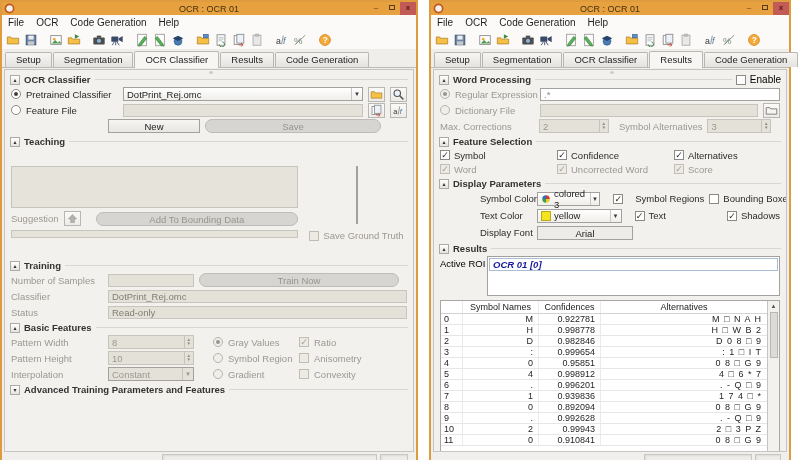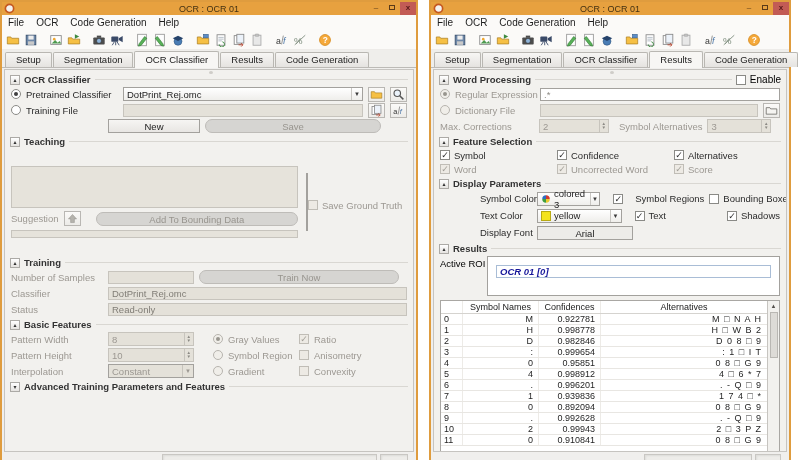--- a/index.html
+++ b/index.html
@@ -92,28 +92,28 @@
   .ibtn { flex:none; width:17px; height:15px; border:1px solid #B9B7B3;
           background:linear-gradient(#FBFAF8,#ECEBE8); display:flex; align-items:center; justify-content:center; }
   .ibtn svg { width:13px; height:13px; }
 
   
   .teach { display:flex; margin:19px 6px; gap:8px; }
   .teach-left { flex:1; }
   .tbox { height:42px; background:#E6E3DB; border:1px solid #C7C4BD; }
   .srow { display:flex; align-items:center; gap:5px; height:15px; margin-top:3px; font-size:9.5px; }
   .progress { height:8px; background:#E6E3DB; border:1px solid #C7C4BD; margin-top:4px; }
-  .teach-right { flex:none; width:101px; display:flex; flex-direction:row;align-items:center; }
+  .teach-right { flex:none; width:101px; display:flex; flex-direction:column;align-items:center; }
   .wbox { height:58px; background:#FFF; border:1px solid #A3A19D; }
   .sgt { display:flex; align-items:center; gap:4px; margin-top:6px; font-size:9.5px; }
 
   
   .roi-row { display:flex; align-items:flex-start; margin:2px 6px; gap:5px; font-size:9.5px; }
   .roi-lab { flex:none; width:42px; padding-top:2px; }
-  .roi-list { flex:1; height:40px; background:#FFF; border:1px solid #A3A19D; padding:8px; }
+  .roi-list { flex:1; height:40px; background:#FFF; border:1px solid #A3A19D; padding:1px; }
   .roi-item { height:13px; line-height:12px; border:1px solid #A9BDD6; font-size:9.5px;
               font-weight:bold; font-style:italic; color:#16169A; padding-left:3px; }
 
   .rtable { margin:4px 6px 0; border:1px solid #A9A7A3; background:#FFF; display:flex; height:183px; }
   .tmain { flex:1; display:flex; flex-direction:column; overflow:hidden; }
   .thead { display:flex; flex:0 0 13px; border-bottom:1px solid #D5D3CF; font-size:9px; color:#222;
            align-items:center; }
   .trow { display:flex; flex:0 0 13px; border-bottom:1px solid #E8E6E2; font-size:9px; color:#1F1F1F;
           align-items:center; background:#FFF; }
   .c-i { width:22px; padding-left:3px; border-right:1px solid #EDEBE7; align-self:stretch;
@@ -300,21 +300,21 @@
         </span>
       <span class="ibtn">
           <svg viewBox="0 0 16 16">
             <circle cx="6.5" cy="6.5" r="4" fill="#EAF2FA" stroke="#555" stroke-width="1.4"></circle>
             <path d="M9.5 9.5 L14 14" stroke="#555" stroke-width="1.8"></path>
           </svg>
         </span>
     </div>
     <div class="row">
       <span class="radio"></span>
-      <span class="lab lw-lab">Training File</span>
+      <span class="lab lw-lab">Feature File</span>
       <div class="field grow"></div>
       <span class="ibtn">
           <svg viewBox="0 0 16 16">
             <rect x="2.5" y="3" width="8" height="10" fill="#fff" stroke="#888"></rect>
             <rect x="5.5" y="1.5" width="8" height="10" fill="#ECF2FA" stroke="#888"></rect>
             <path d="M7.5 13.5 h5 m-2 -2 l2 2 l-2 2" stroke="#B8452F" fill="none"></path>
           </svg>
         </span>
       <span class="ibtn">
           <svg viewBox="0 0 16 16">

